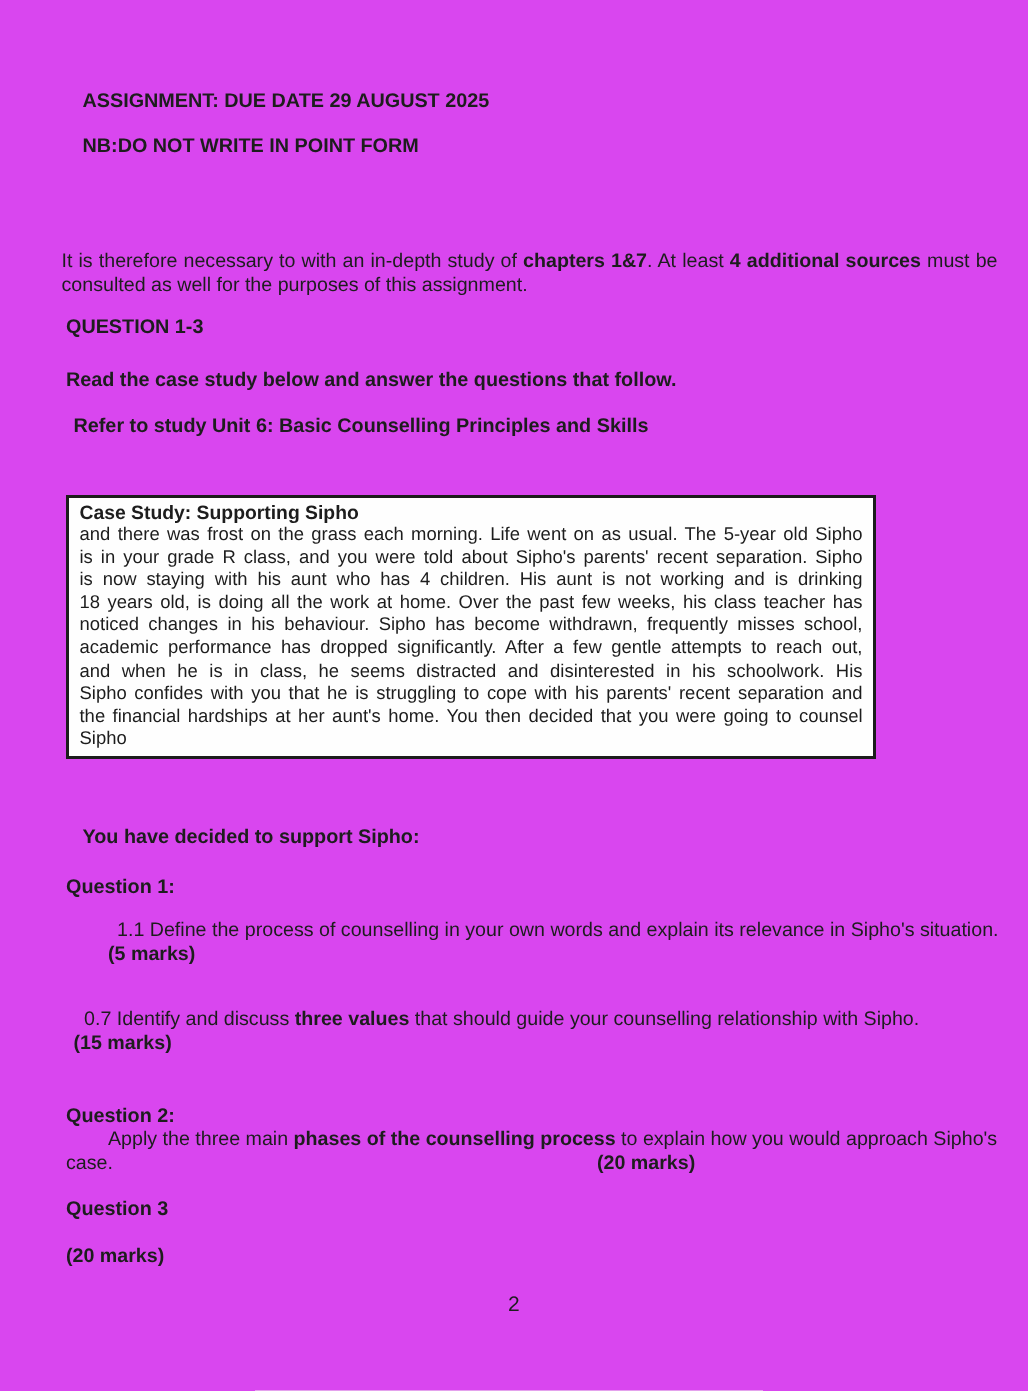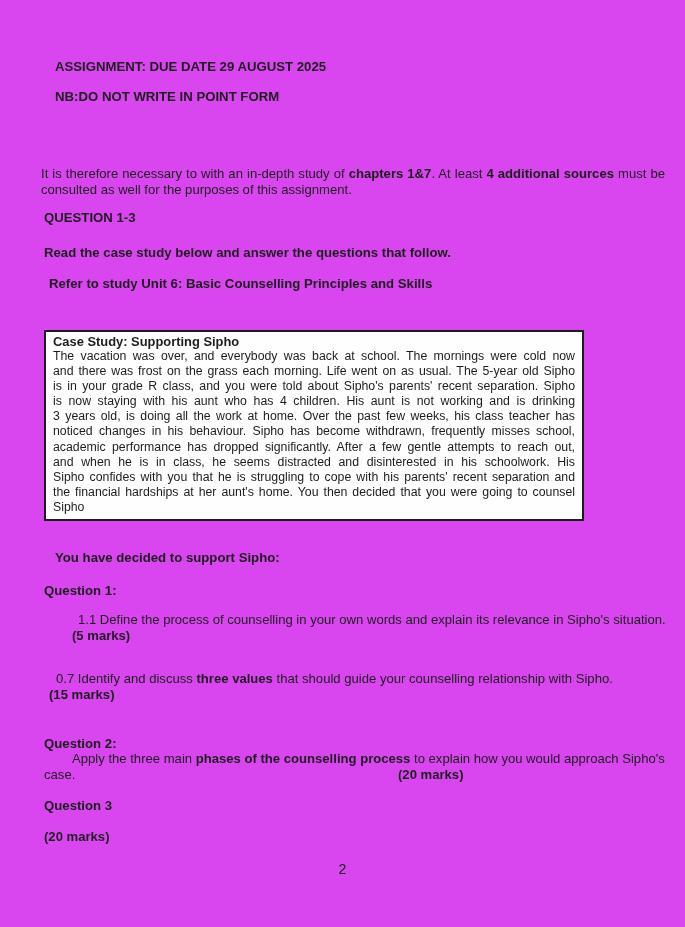--- a/index.html
+++ b/index.html
@@ -40,25 +40,24 @@
 
   <div class="abs hline" style="top:210px;left:44px">QUESTION 1-3</div>
 
   <div class="abs hline" style="top:245px;left:44px">Read the case study below and answer the questions that follow.</div>
 
   <div class="abs hline" style="top:276px;left:49px">Refer to study Unit 6: Basic Counselling Principles and Skills</div>
 
   <div class="case-box">
     <div class="case-title">Case Study: Supporting Sipho</div>
     <div>
-        <div class="case-line">The vacation was over, and everybody was back at school. The mornings were cold now</div>
         <div class="case-line">and there was frost on the grass each morning. Life went on as usual. The 5-year old Sipho</div>
         <div class="case-line">is in your grade R class, and you were told about Sipho's parents' recent separation. Sipho</div>
         <div class="case-line">is now staying with his aunt who has 4 children. His aunt is not working and is drinking</div>
-        <div class="case-line">3 years old, is doing all the work at home. Over the past few weeks, his class teacher has</div>
+        <div class="case-line">18 years old, is doing all the work at home. Over the past few weeks, his class teacher has</div>
         <div class="case-line">noticed changes in his behaviour. Sipho has become withdrawn, frequently misses school,</div>
         <div class="case-line">academic performance has dropped significantly. After a few gentle attempts to reach out,</div>
         <div class="case-line">and when he is in class, he seems distracted and disinterested in his schoolwork. His</div>
         <div class="case-line">Sipho confides with you that he is struggling to cope with his parents' recent separation and</div>
         <div class="case-line">the financial hardships at her aunt's home. You then decided that you were going to counsel</div>
         <div class="case-line last">Sipho</div>
       </div>
   </div>
 
   <div class="abs hline" style="top:550px;left:55px">You have decided to support Sipho:</div>

